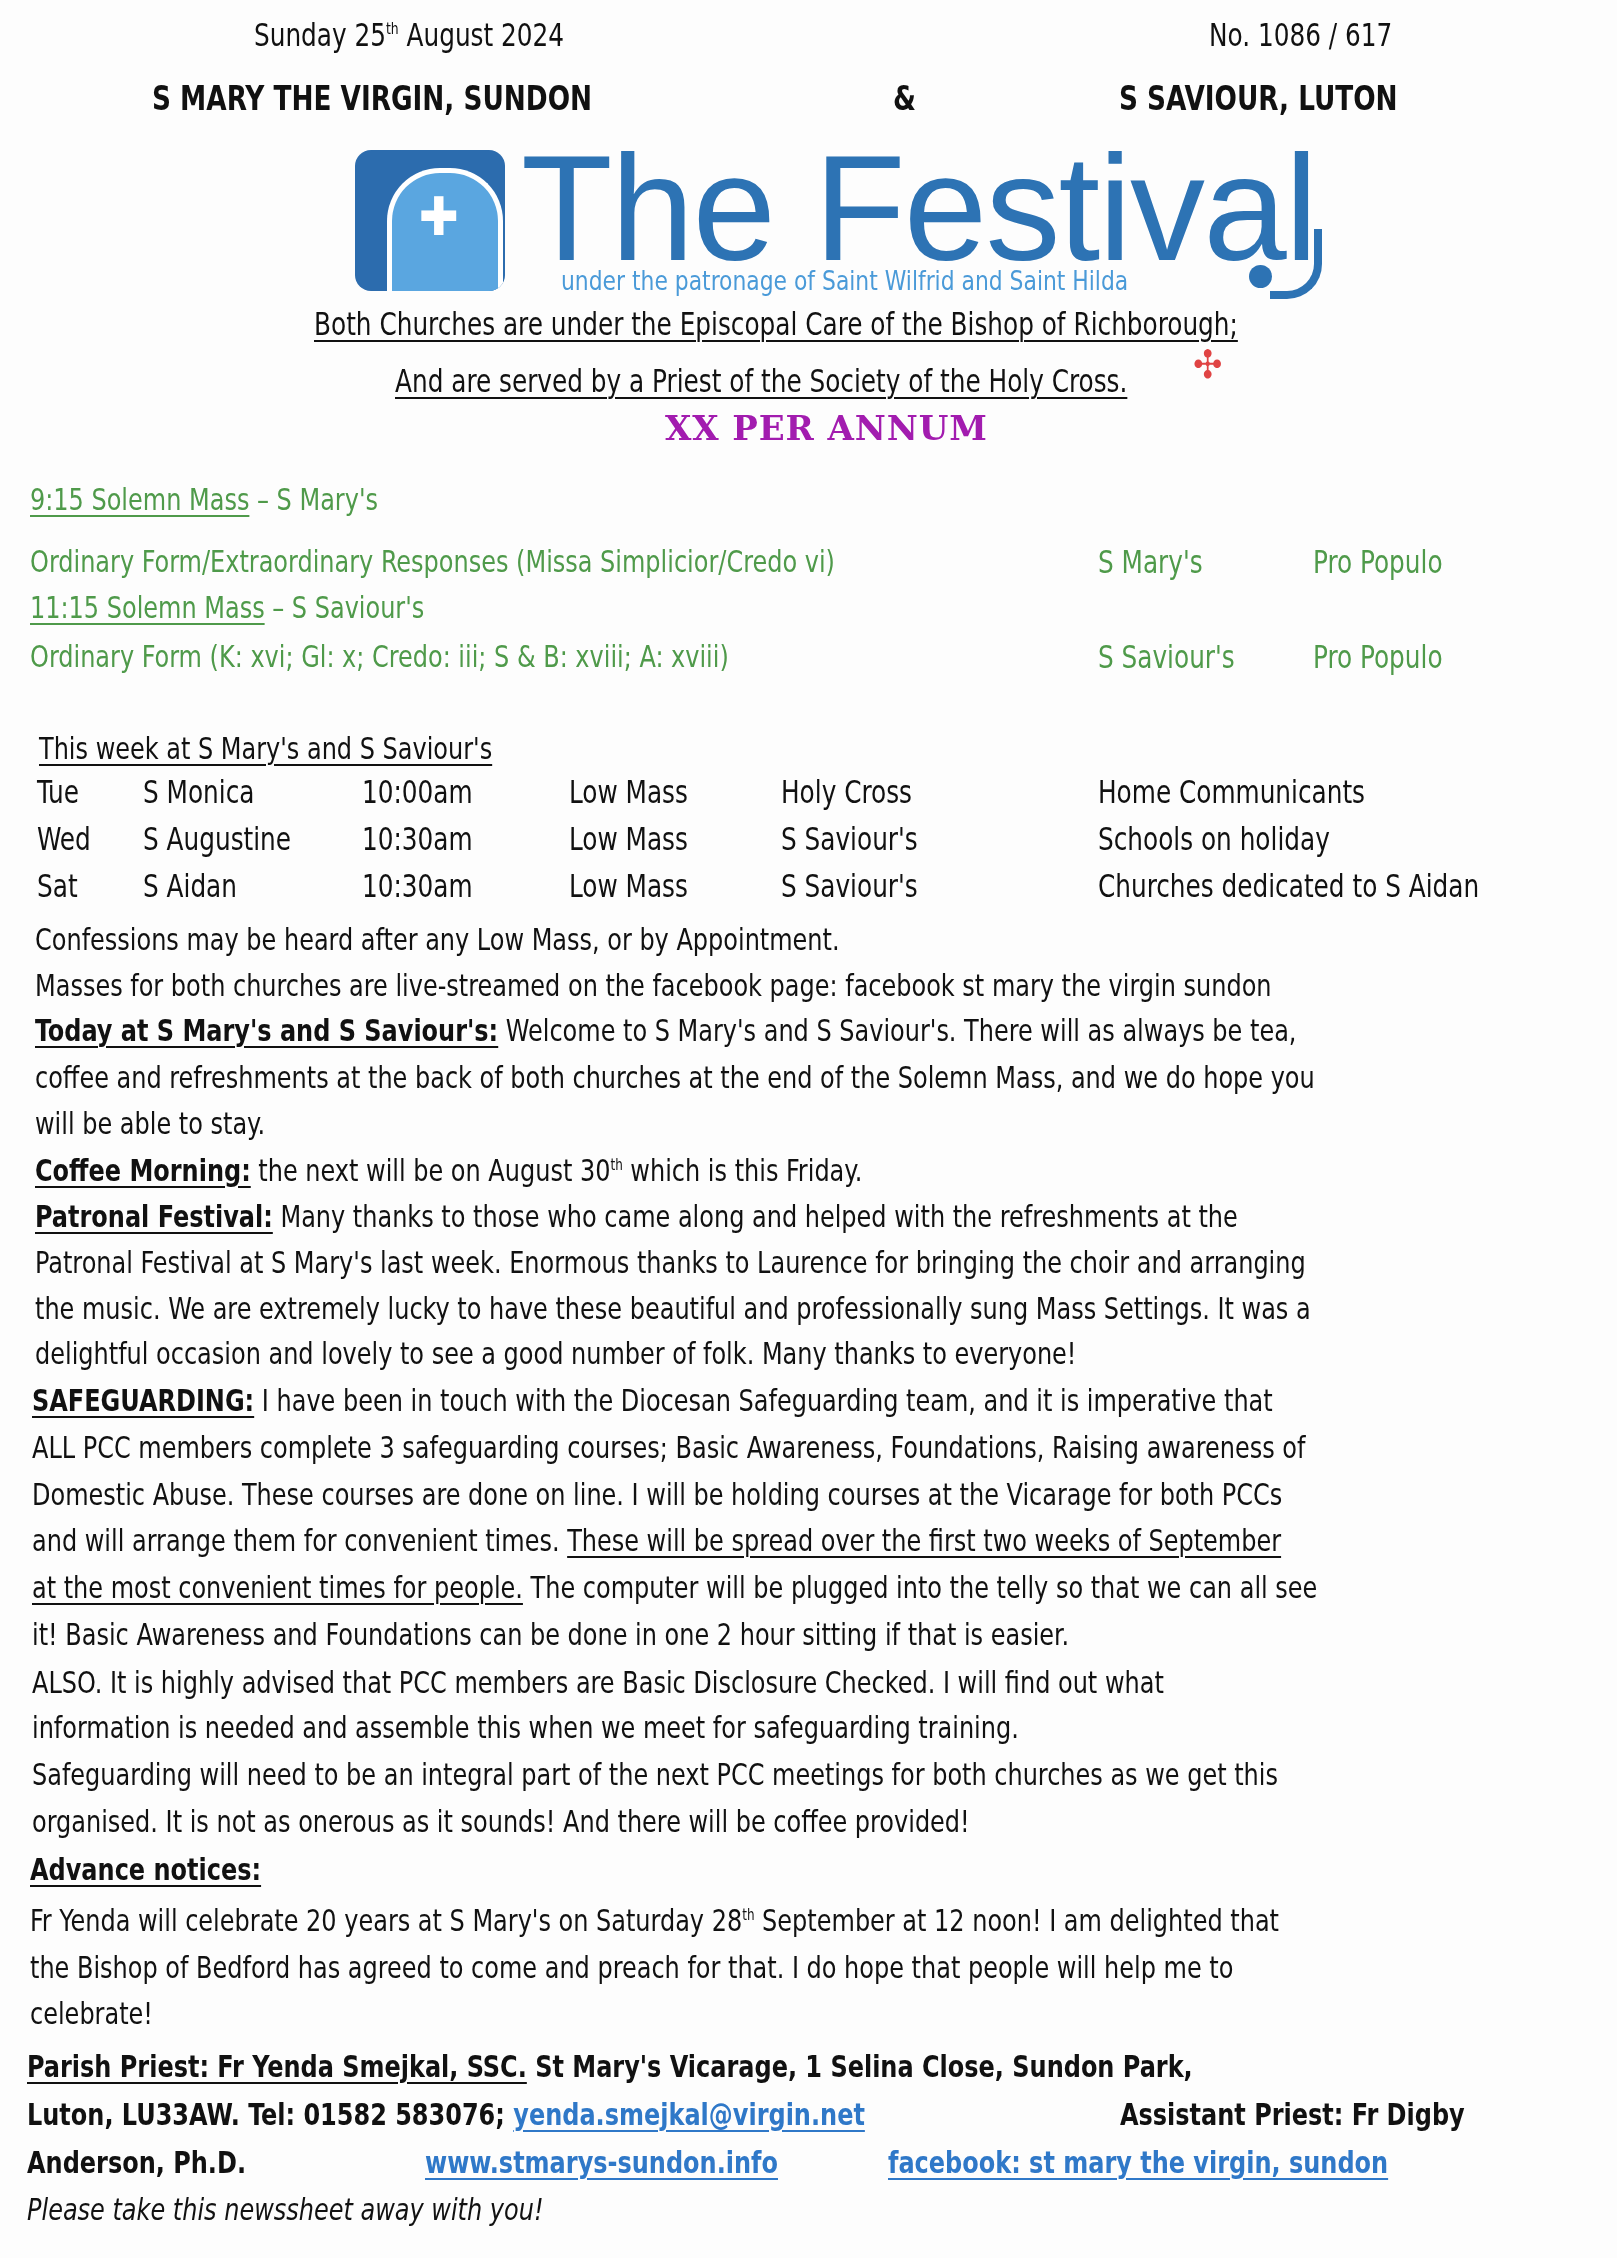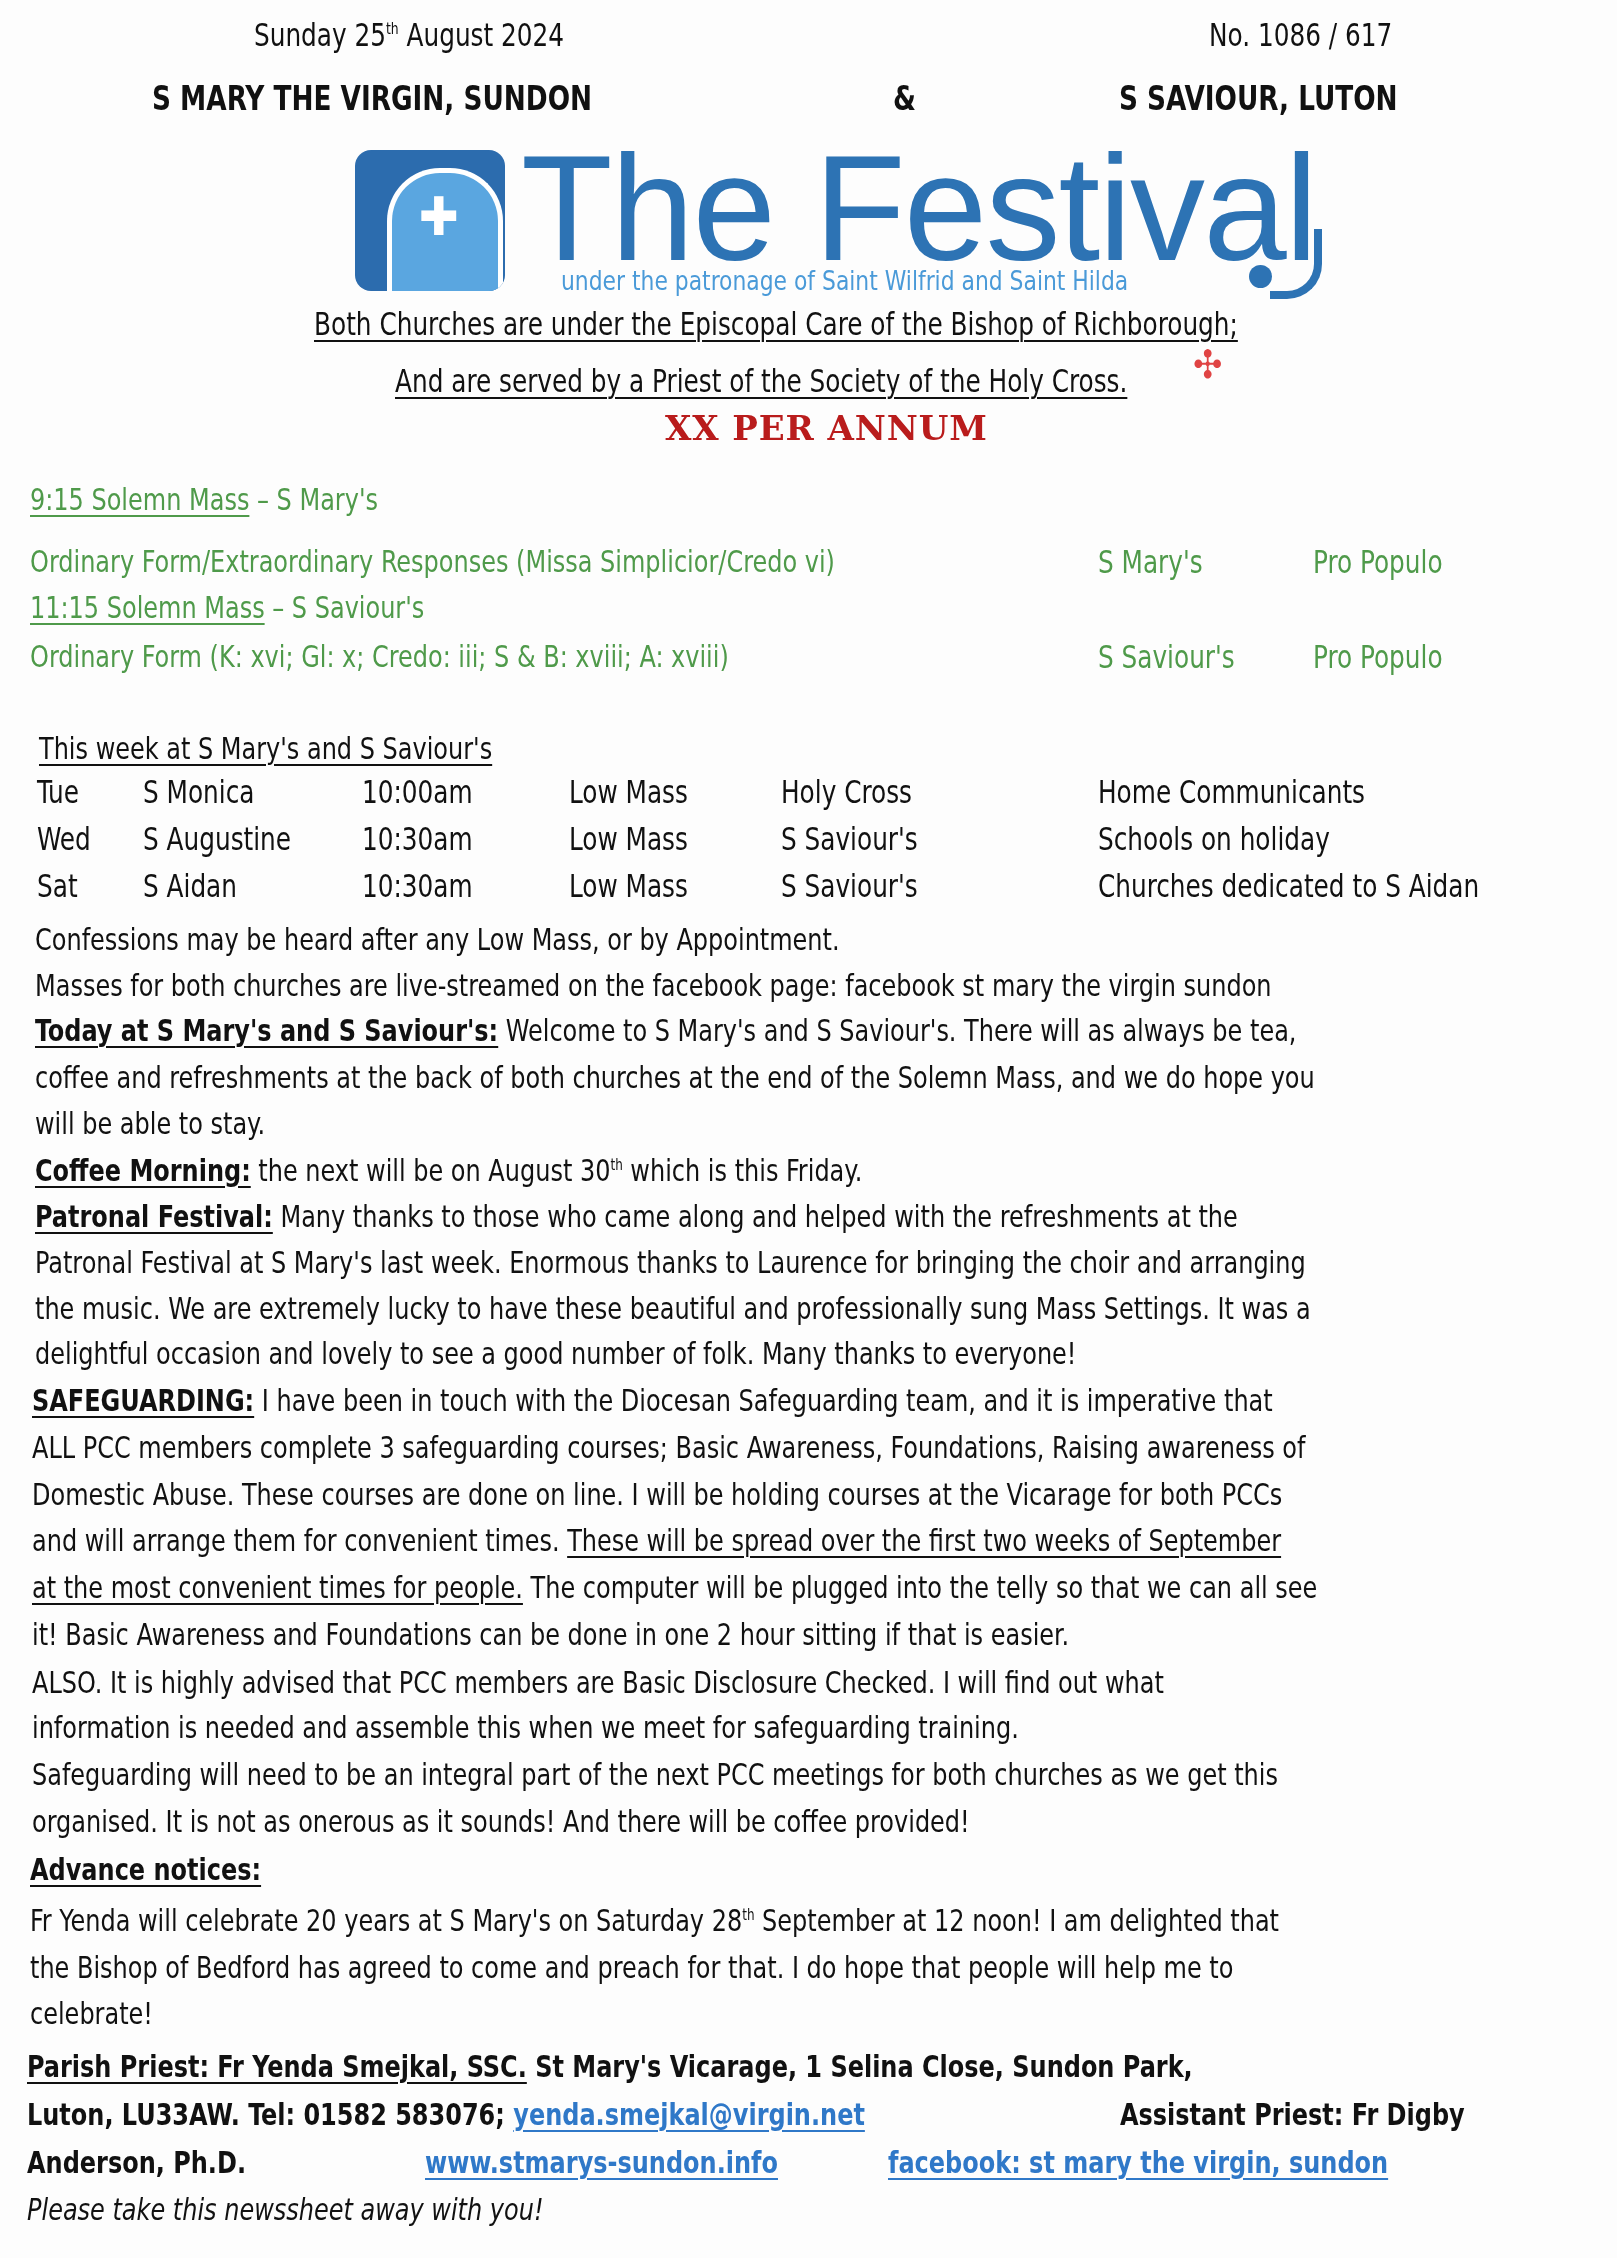--- a/index.html
+++ b/index.html
@@ -16,21 +16,21 @@
   .u { text-decoration:underline; text-underline-offset:5.3px; text-decoration-thickness:1.8px; }
   .b { font-weight:bold; }
   .link { color:#2f78c8; text-decoration:underline; text-underline-offset:5.3px; text-decoration-thickness:1.8px; }
   .logo-box { position:absolute; left:355px; top:150px; width:150px; height:141px; background:#2c6cae; border-radius:16px; overflow:hidden; }
   .logo-inner { position:absolute; left:32px; top:17.6px; width:106px; height:124px; background:#5aa6e0; border-radius:53px 53px 0 0; border:5.3px solid #fff; border-bottom:none; }
   .logo-cross { position:absolute; left:64px; top:40px; color:#fff; font-size:53px; line-height:53px; font-weight:bold; }
   .logo-title { position:absolute; left:521px; top:124px; font-family:"Liberation Sans", sans-serif; font-size:150px; line-height:168px; color:#2d73b4; letter-spacing:-1.8px; white-space:nowrap; }
   .logo-sub { position:absolute; left:561px; top:265px; font-size:27px; color:#4a9ad8; white-space:nowrap; transform:scaleX(0.9); transform-origin:left top; }
   .logo-swash { position:absolute; left:1270px; top:229px; width:44px; height:62px; border-right:8.8px solid #2d73b4; border-bottom:8.8px solid #2d73b4; border-radius:0 0 35px 0; }
   .logo-dot { position:absolute; left:1249px; top:265px; width:23px; height:23px; border-radius:50%; background:#2d73b4; }
-  .xx { font-family:"DejaVu Serif","Liberation Serif", serif; font-size:34px; color:#b91c1c; font-weight:bold; letter-spacing:0.9px; }
+  .xx { font-family:"DejaVu Serif","Liberation Serif", serif; font-size:34px; color:#a21caf; font-weight:bold; letter-spacing:0.9px; }
   .red-cross { color:#e04444; font-size:39px; font-weight:bold; }
   .cell { position:absolute; font-size:32px; white-space:nowrap; transform:scaleX(0.86); transform-origin:left top; }
   sup { font-size:0.5em; vertical-align:super; line-height:0; }
   .italic { font-style:italic; }
 </style>
 </head>
 <body>
 
 <div class="abs hdr" style="left:254px;top:16px;">
   <span>Sunday 25</span><sup>th</sup><span> August 2024</span>

